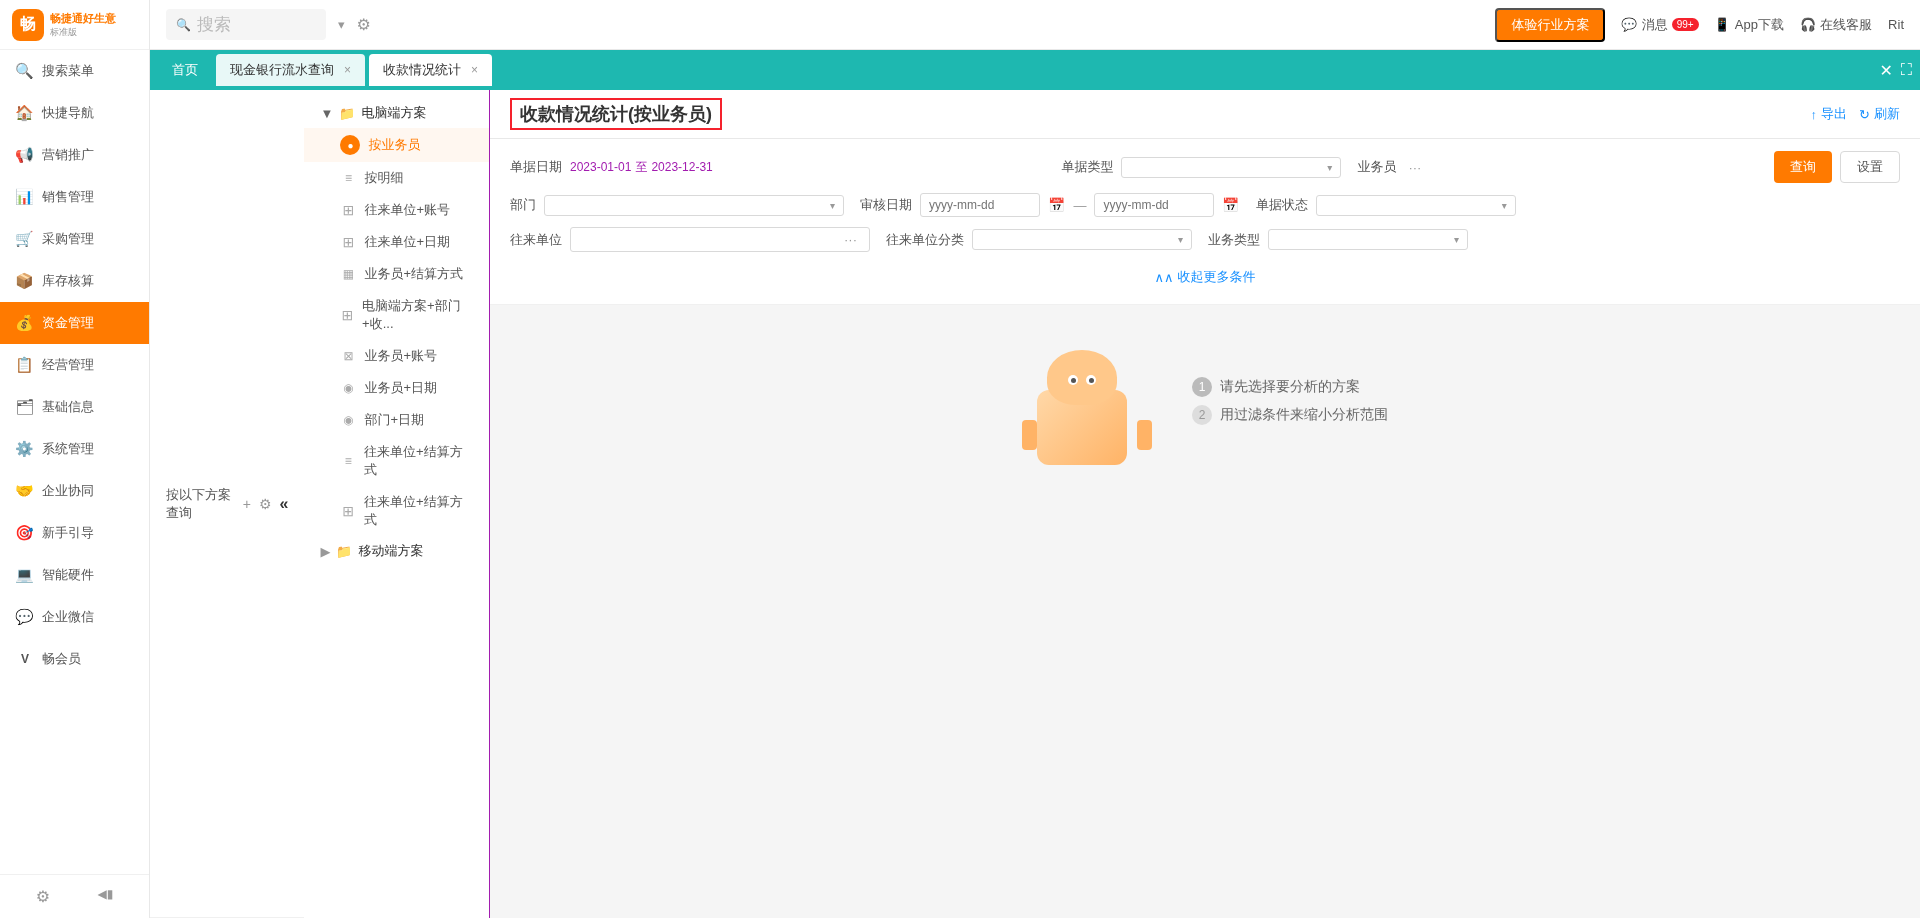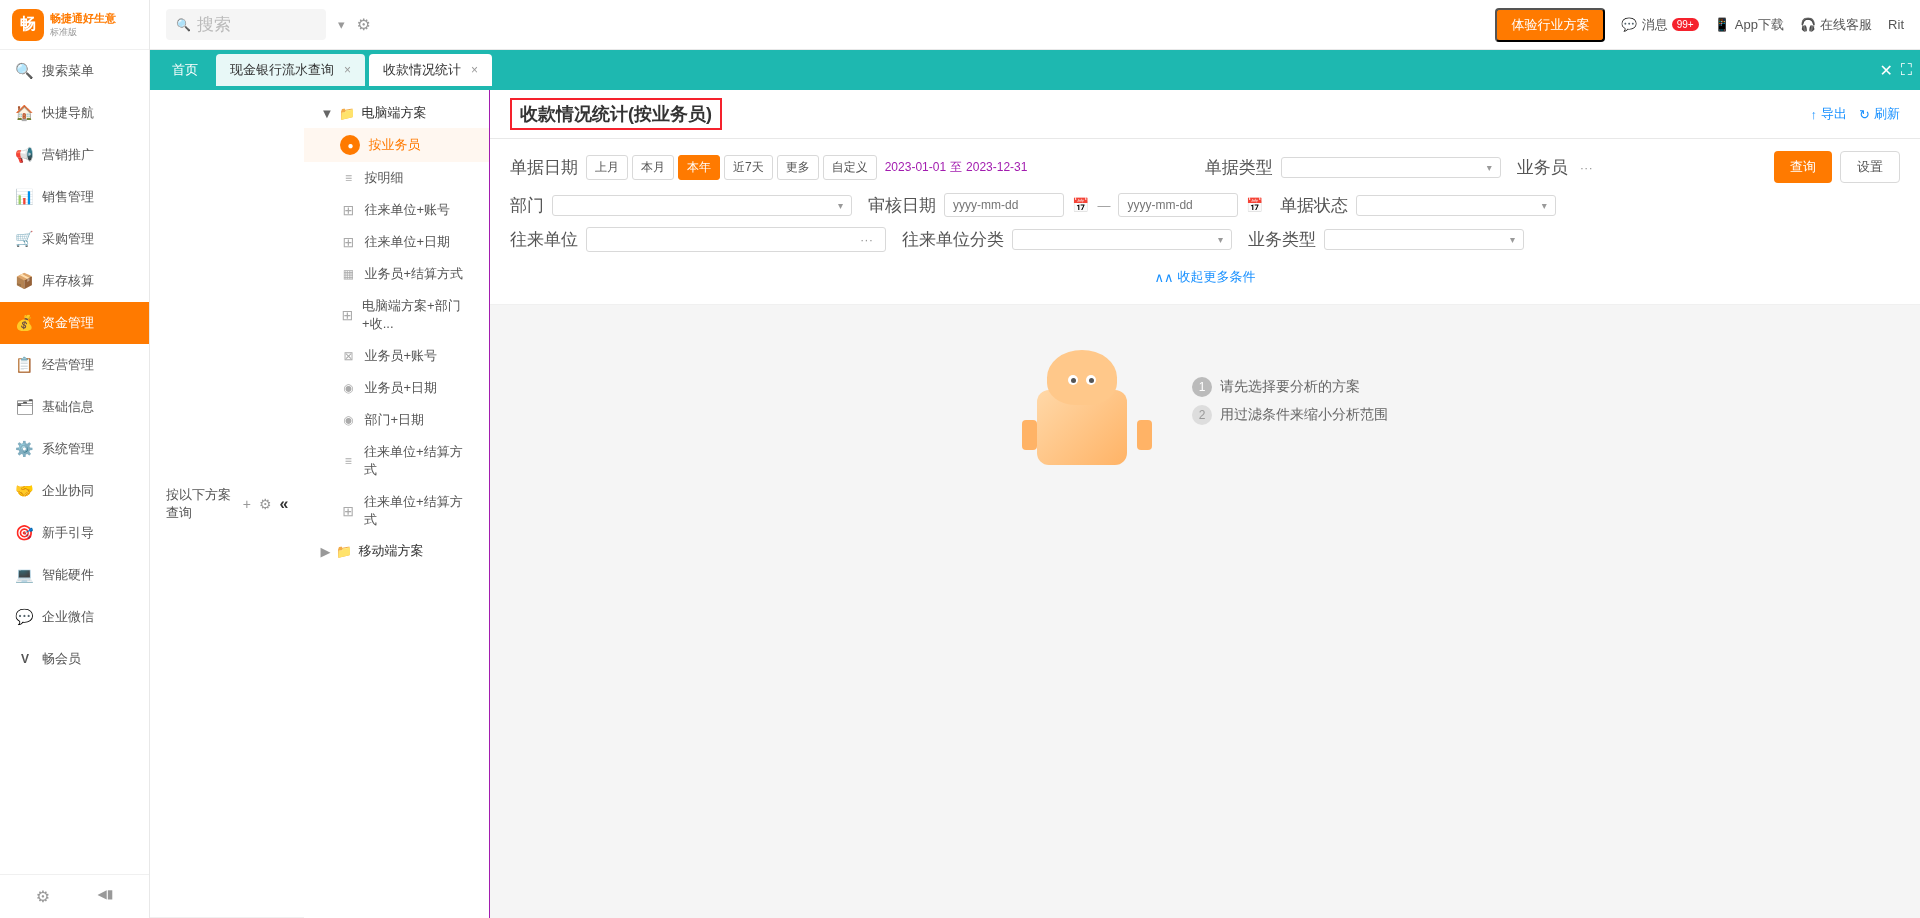--- a/index.html
+++ b/index.html
@@ -62,21 +62,21 @@
     
     .page-title-bar { background: #fff; padding: 8px 20px; display: flex; align-items: center; justify-content: space-between; border-bottom: 1px solid #e8e8e8; }
     .page-title { font-size: 18px; font-weight: bold; color: #333; border: 2px solid #f5222d; padding: 2px 8px; display: inline-block; }
     .title-actions { display: flex; gap: 12px; }
     .title-action-btn { display: flex; align-items: center; gap: 4px; color: #1890ff; font-size: 13px; cursor: pointer; }
 
     
     .filter-area { background: #fff; padding: 12px 20px; border-bottom: 1px solid #f0f0f0; }
     .filter-row { display: flex; align-items: center; gap: 16px; margin-bottom: 10px; flex-wrap: wrap; }
     .filter-item { display: flex; align-items: center; gap: 8px; }
-    .filter-label { color: #555; font-size: 17px; white-space: nowrap; }
+    .filter-label { color: #555; font-size: 13px; white-space: nowrap; }
     .date-quick-btns { display: flex; gap: 4px; }
     .date-quick-btn { padding: 3px 8px; border: 1px solid #d9d9d9; border-radius: 3px; font-size: 12px; cursor: pointer; color: #555; background: #fff; }
     .date-quick-btn.active { background: #ff7a00; color: white; border-color: #ff7a00; }
     .date-range { display: flex; align-items: center; gap: 4px; font-size: 12px; color: #a21caf; }
     .filter-select { display: flex; align-items: center; border: 1px solid #d9d9d9; border-radius: 3px; padding: 4px 8px; background: #fff; min-width: 200px; cursor: pointer; }
     .filter-select-text { flex: 1; color: #999; font-size: 13px; }
     .filter-select-arrow { color: #999; font-size: 10px; }
     .date-input { border: 1px solid #d9d9d9; border-radius: 3px; padding: 4px 8px; background: #fff; color: #bbb; font-size: 12px; width: 120px; }
     .date-separator { color: #999; }
     .more-dots { color: #999; cursor: pointer; margin: 0 4px; }
@@ -318,28 +318,20 @@
             <span>刷新</span>
           </div>
         </div>
       </div>
 
       <div class="filter-area">
 
         <div class="filter-row">
           <div class="filter-item">
             <span class="filter-label">单据日期</span>
-            <div class="date-quick-btns">
-              <button class="date-quick-btn">上月</button>
-              <button class="date-quick-btn">本月</button>
-              <button class="date-quick-btn active">本年</button>
-              <button class="date-quick-btn">近7天</button>
-              <button class="date-quick-btn">更多</button>
-              <button class="date-quick-btn">自定义</button>
-            </div>
             <div class="date-range">
               <span>2023-01-01</span>
               <span>至</span>
               <span>2023-12-31</span>
             </div>
           </div>
           <div class="filter-item" style="margin-left:auto;">
             <span class="filter-label">单据类型</span>
             <div class="filter-select" style="min-width:220px;">
               <span class="filter-select-text"></span>

